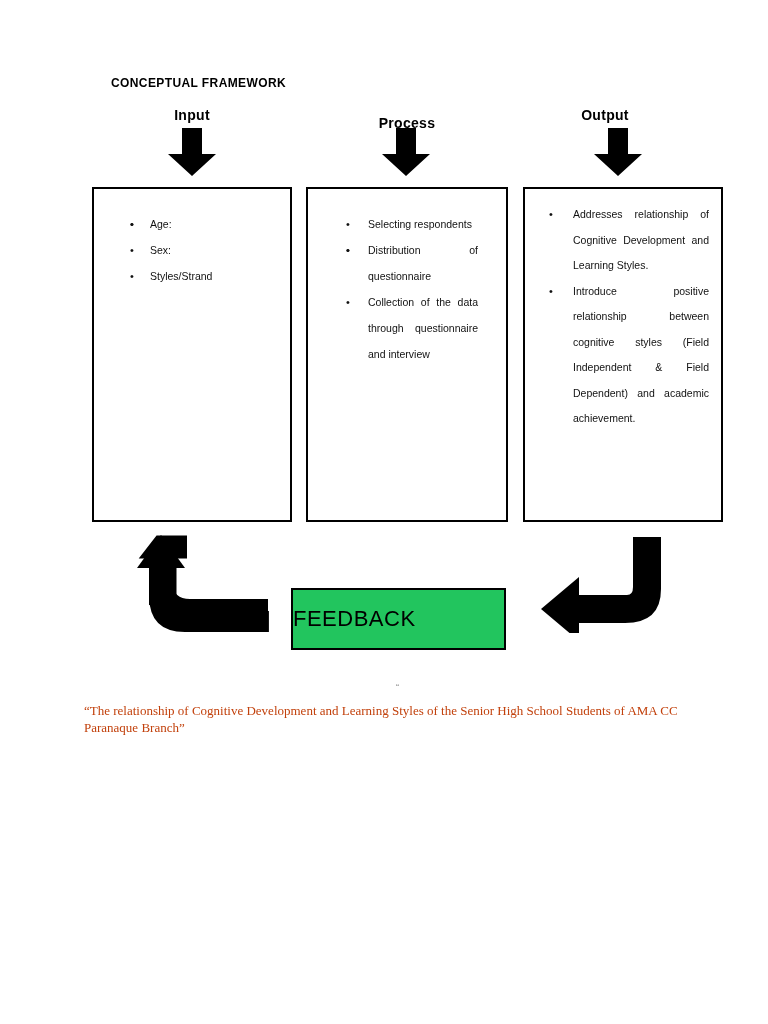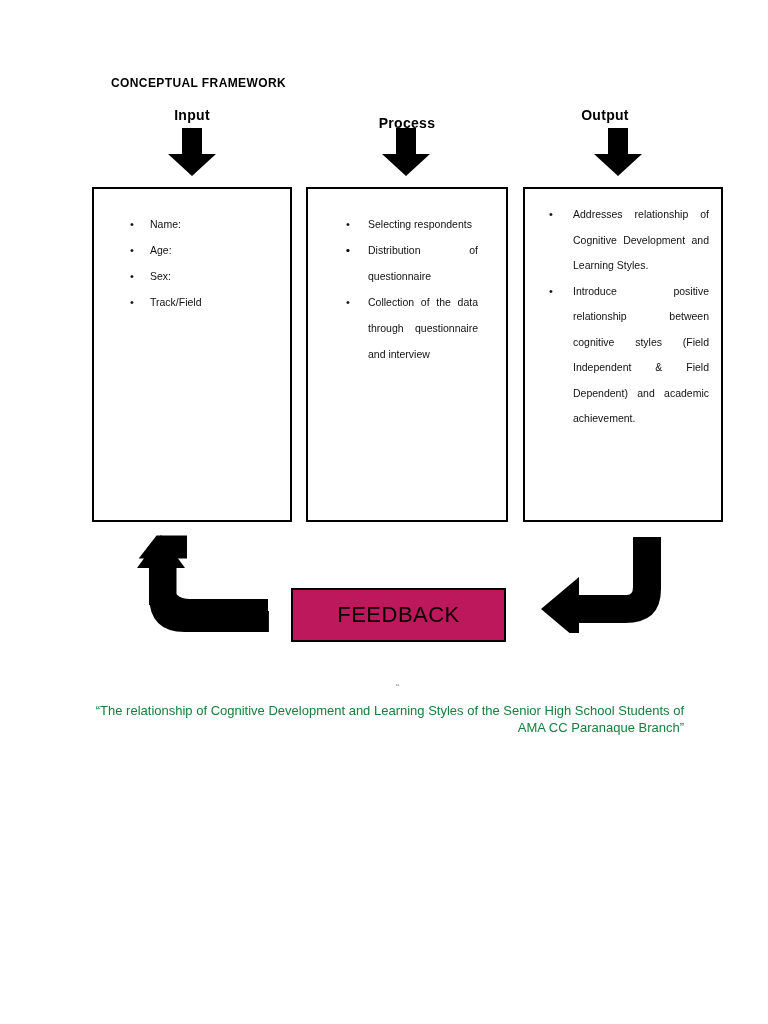--- a/index.html
+++ b/index.html
@@ -128,27 +128,26 @@
     text-align-last: left;
   }
   .list-output li .bullet-dot { left: 24px; }
 
   
   .feedback-box {
     position: absolute;
     left: 291px;
     top: 588px;
     width: 215px;
-    height: 54px;
+    height: 62px;
     border: 2px solid #000000;
     box-sizing: border-box;
-    background: #be185d;
+    background: #22c55e;
     display: flex;
     align-items: center;
-    justify-content: center;
   }
   .feedback-label {
     font-size: 22px;
     letter-spacing: 0.5px;
     color: #000000;
   }
 
   .elbow-arrow {
     position: absolute;
   }
@@ -162,24 +161,25 @@
     left: 396px;
     top: 682px;
     font-size: 9px;
     color: #8a8a8a;
   }
   .caption {
     position: absolute;
     left: 84px;
     top: 702px;
     width: 600px;
-    text-align: right;
+    text-align: left;
     font-size: 13px;
     line-height: 17px;
-    color: #15803d;
+    color: #c2410c;
+    font-family: Liberation Serif, serif;
   }
 </style>
 </head>
 <body>
 
 <div id="page">
 
   <div class="doc-title">CONCEPTUAL FRAMEWORK</div>
 
   <div class="col-header c0">Input</div>
@@ -199,33 +199,32 @@
   <div class="down-arrow c2">
     <svg viewBox="0 0 52 48" xmlns="http://www.w3.org/2000/svg" aria-hidden="true">
       <polygon points="16,0 36,0 36,26 50,26 26,48 2,26 16,26" fill="#000000"></polygon>
     </svg>
   </div>
 
   <div class="stage-box c0">
     <ul class="bullet-list list-input">
       <li>
         <span class="bullet-dot">•</span>
-        <span class="bullet-text">Name:</span>
       </li>
       <li>
         <span class="bullet-dot">•</span>
         <span class="bullet-text">Age:</span>
       </li>
       <li>
         <span class="bullet-dot">•</span>
         <span class="bullet-text">Sex:</span>
       </li>
       <li>
         <span class="bullet-dot">•</span>
-        <span class="bullet-text">Track/Field</span>
+        <span class="bullet-text">Styles/Strand</span>
       </li>
     </ul>
   </div>
 
   <div class="stage-box c1">
     <ul class="bullet-list list-process">
       <li>
         <span class="bullet-dot">•</span>
         <span class="bullet-text">Selecting respondents</span>
       </li>

